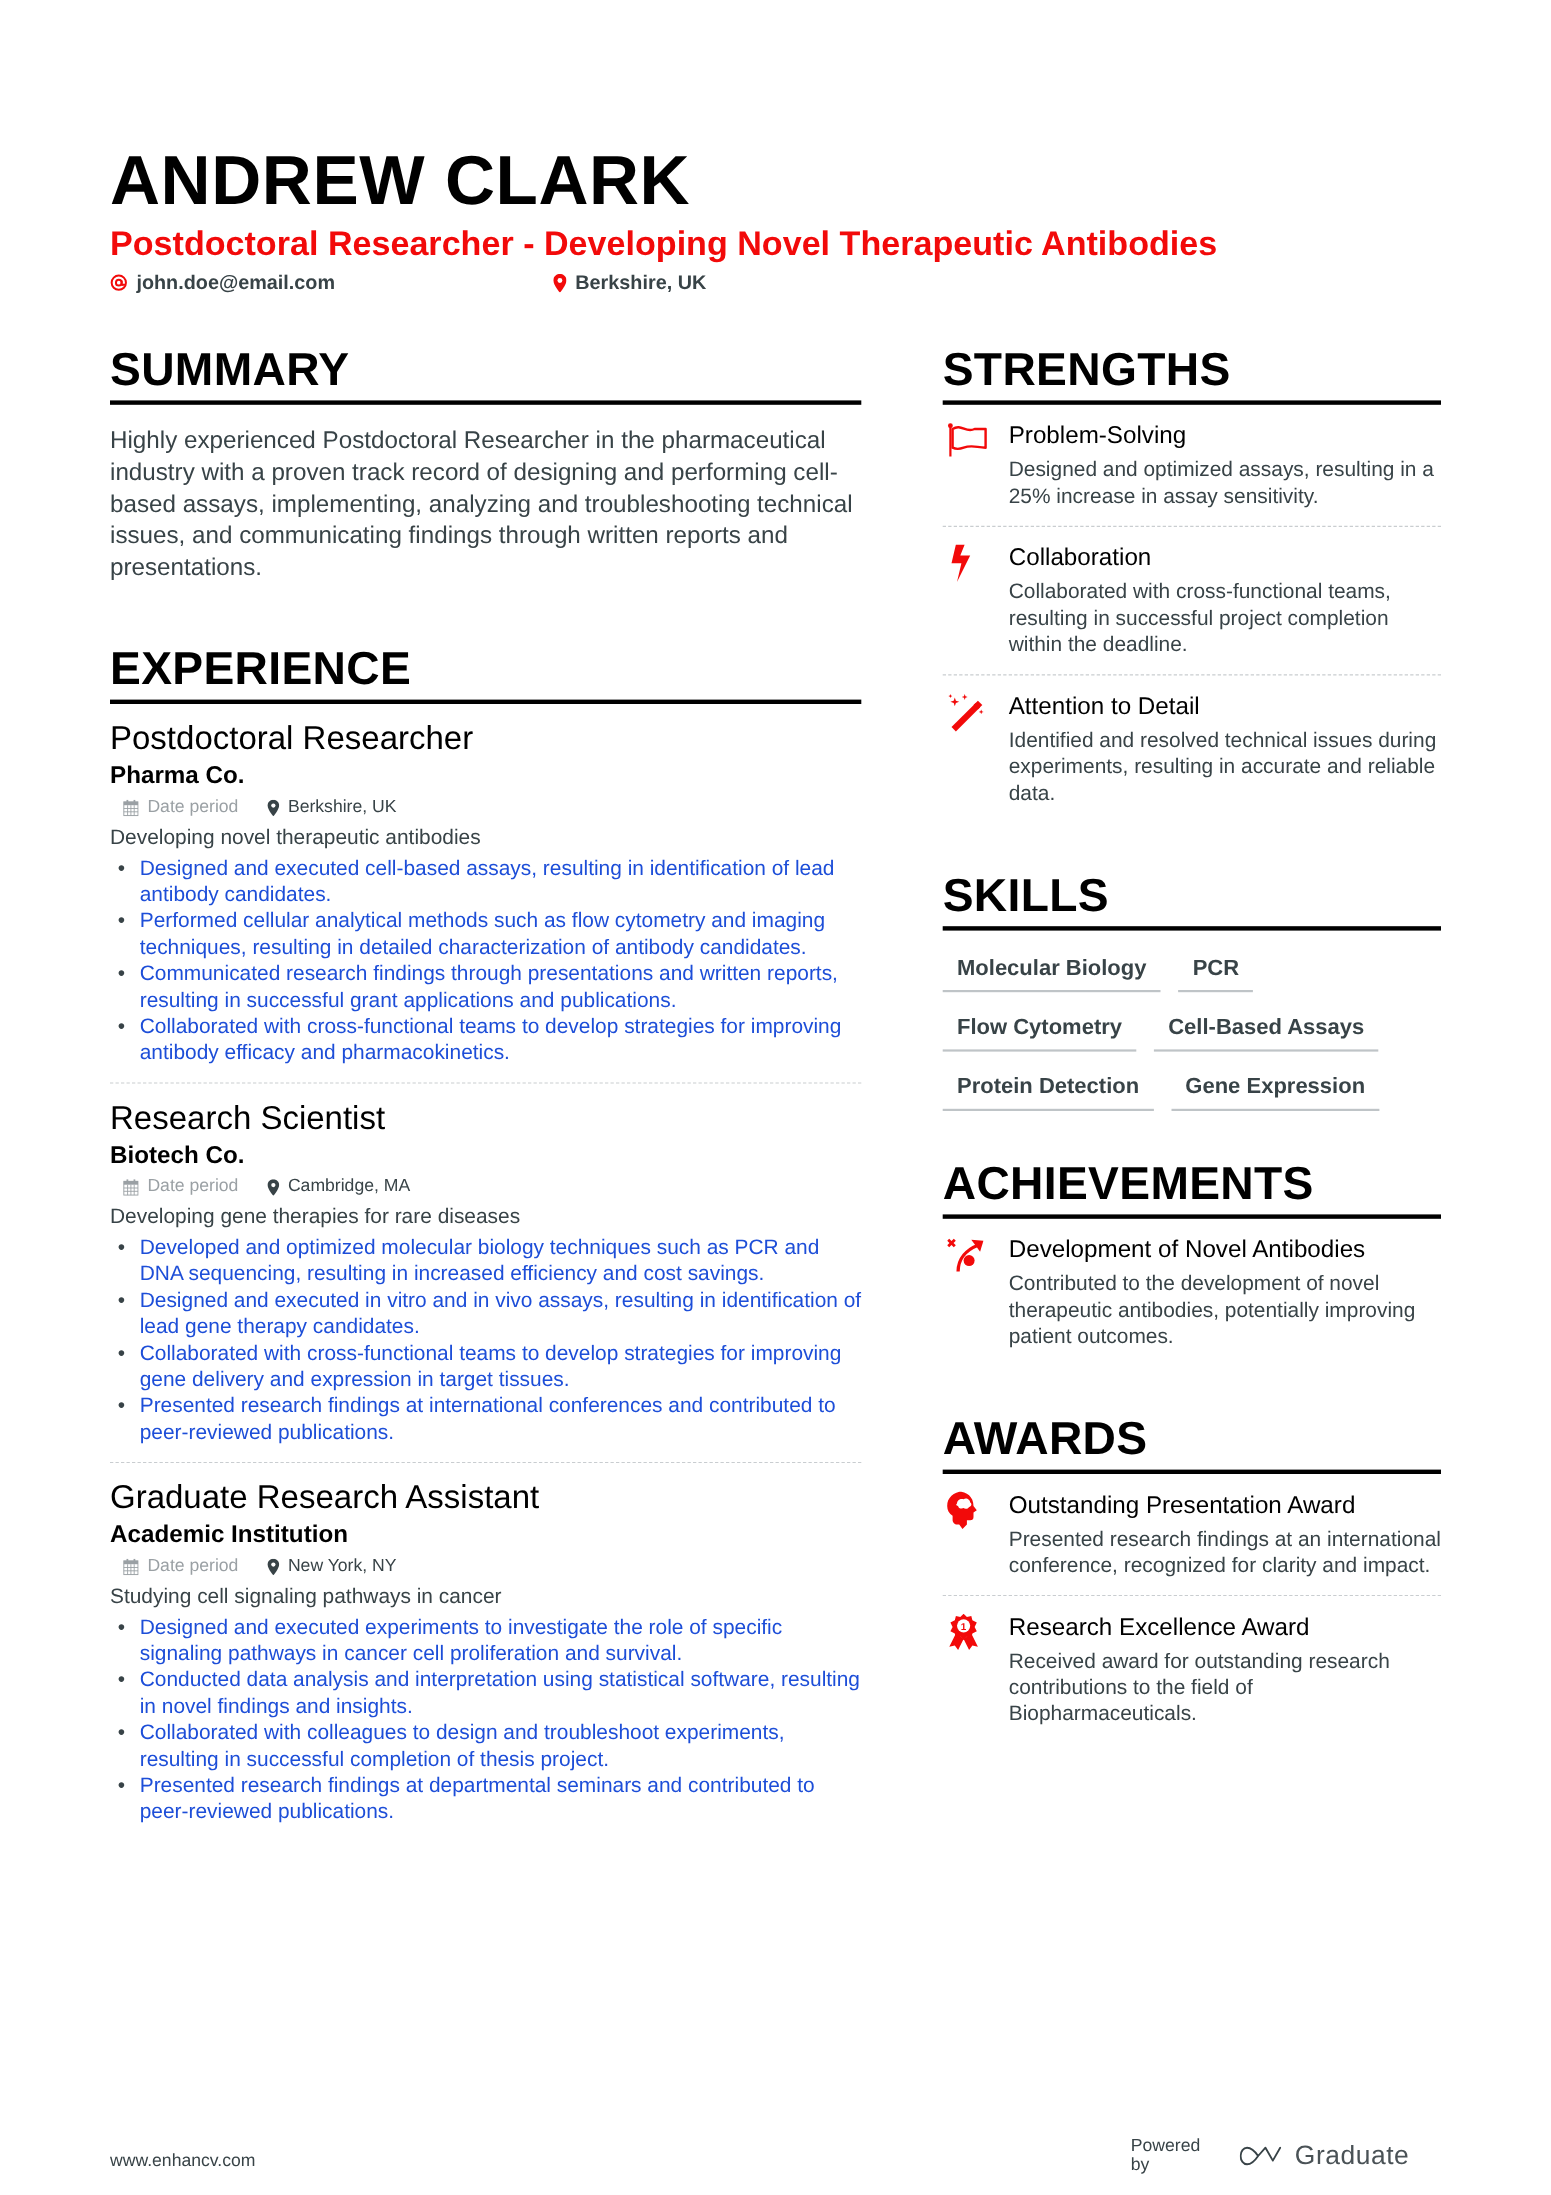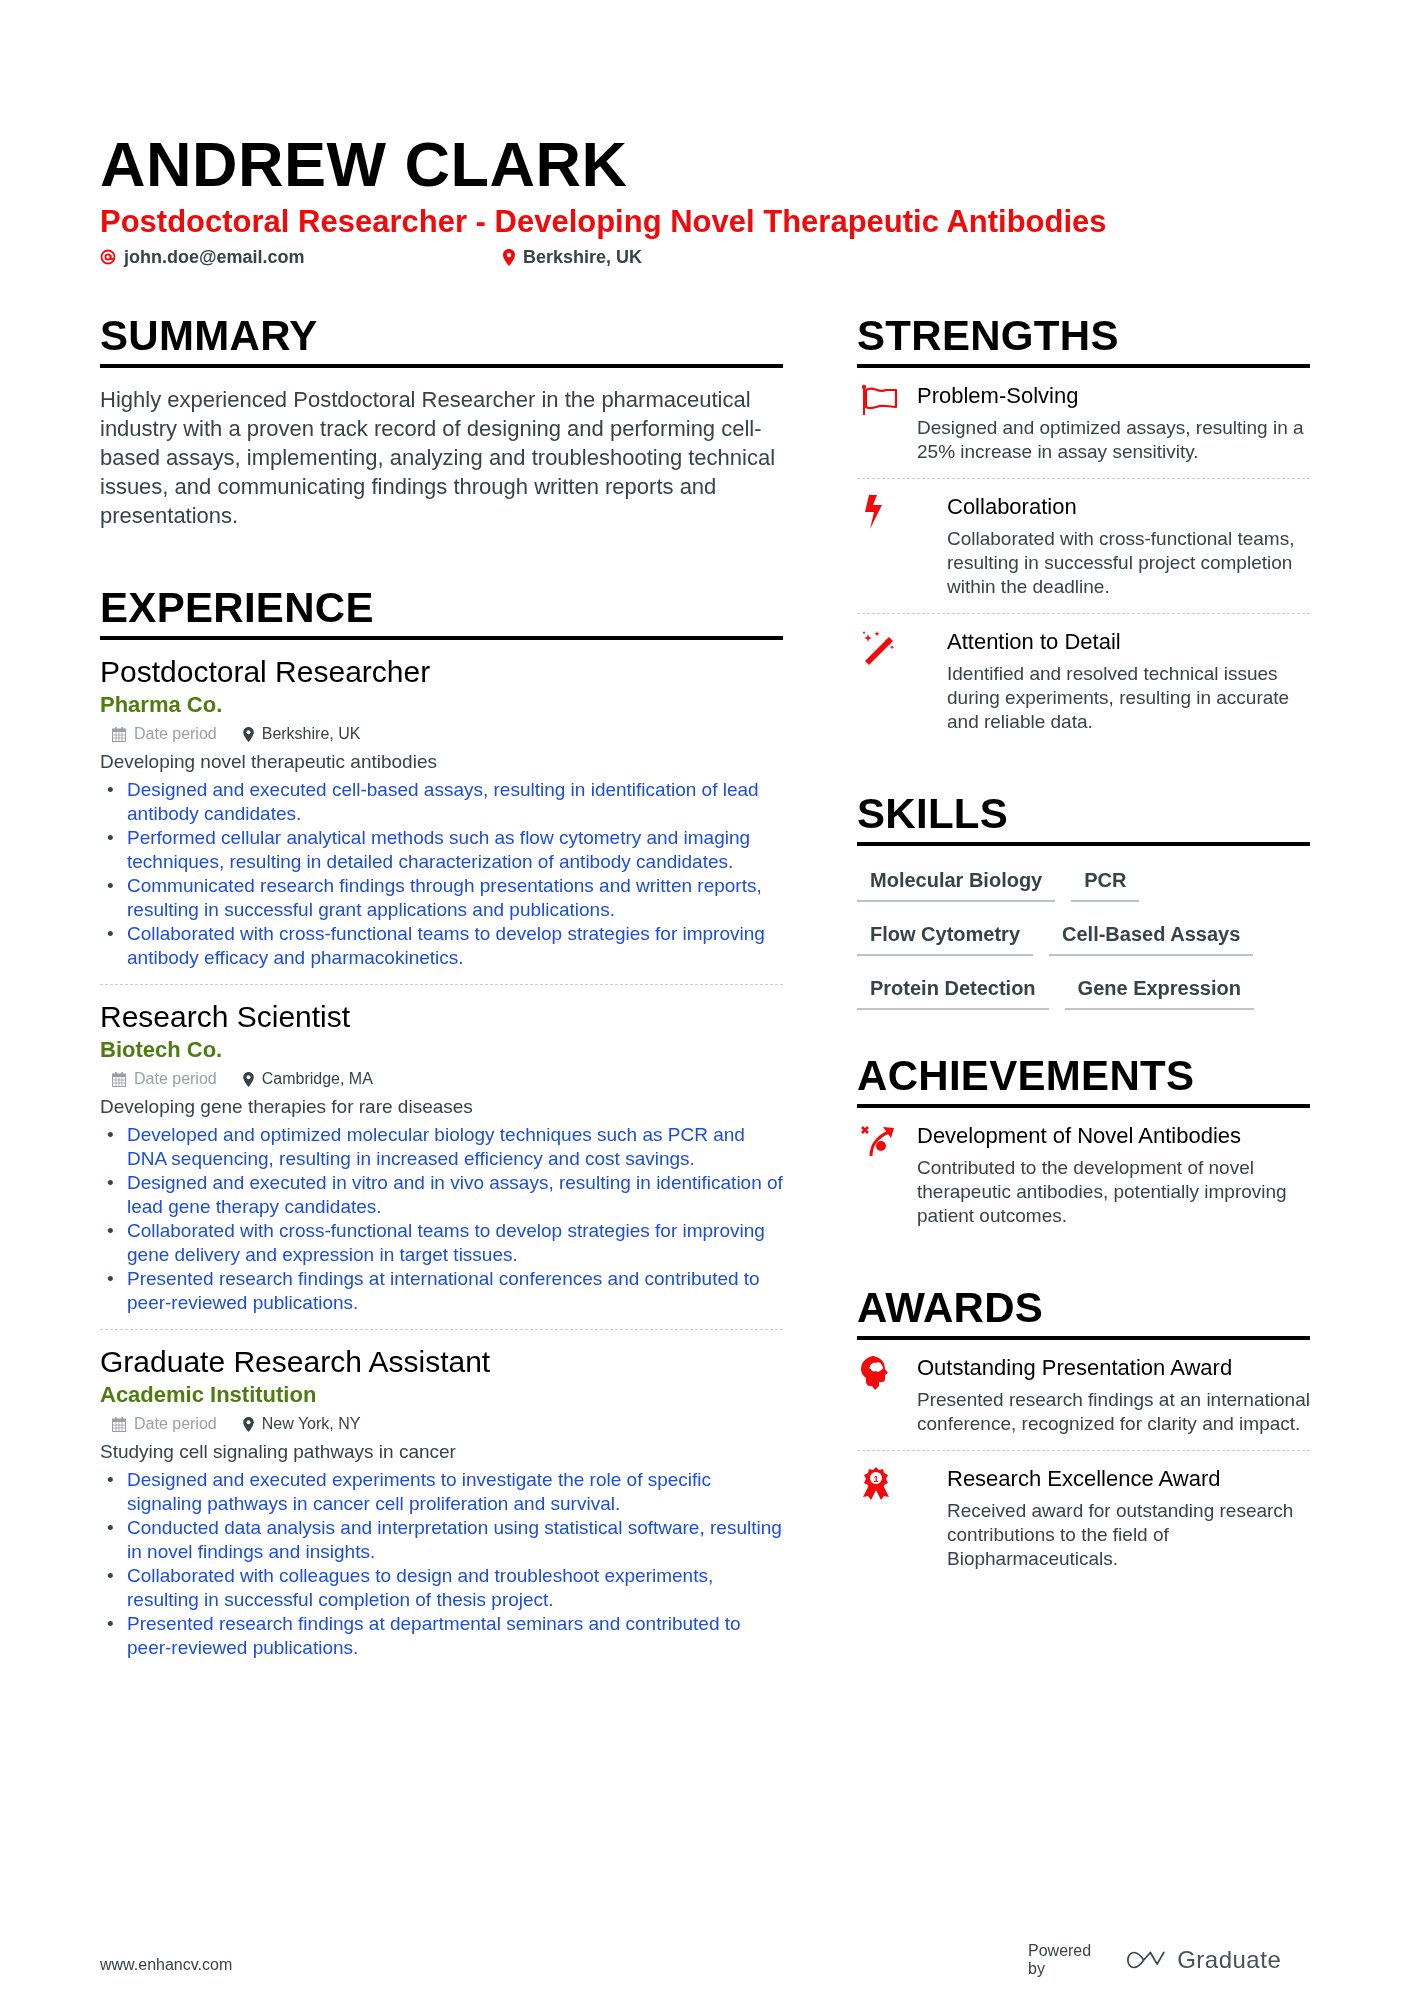--- a/index.html
+++ b/index.html
@@ -22,33 +22,33 @@
 
   .section-title { font-size: 42px; font-weight: 700; color: #000; line-height: 48px; padding-bottom: 4px; border-bottom: 4px solid #000; letter-spacing: 0.3px; }
 
   .summary-text { margin-top: 17px; font-size: 22px; line-height: 29px; color: #384347; }
 
   .exp-section { margin-top: 54px; }
   .job { padding: 14px 0 14px 0; }
   .job + .job { border-top: 1px dashed #c9cdd0; }
   .job:first-child { padding-top: 14px; }
   .job-title { font-size: 30px; line-height: 36px; color: #000; font-weight: 400; }
-  .job-company { font-size: 22px; font-weight: 700; color: #4d7c0f; line-height: 28px; margin-top: 1px; }
+  .job-company { font-size: 22px; font-weight: 700; color: #000000; line-height: 28px; margin-top: 1px; }
   .job-meta { display: flex; align-items: center; font-size: 16px; line-height: 22px; margin-top: 4px; }
   .job-meta .date { color: #9aa0a4; display: flex; align-items: center; padding-left: 12px; }
   .job-meta .loc { color: #384347; display: flex; align-items: center; margin-left: 26px; }
   .job-meta svg { margin-right: 8px; }
   .job-desc { font-size: 19px; line-height: 24px; margin-top: 5px; color: #384347; }
   .job-bullets { list-style: none; margin-top: 4px; }
   .job-bullets li { position: relative; padding-left: 27px; font-size: 19px; line-height: 24px; color: #1d4ed8; }
   .job-bullets li::before { content: "•"; position: absolute; left: 7px; top: 0; color: #384347; }
 
   
   .icon-item { display: flex; padding: 14px 0 14px 0; }
-  .icon-item + .icon-item { border-top: 1px dashed #c9cdd0; gap: 30px; }
+  .icon-item + .icon-item { border-top: 1px dashed #c9cdd0; }
   .icon-item .icon { width: 60px; flex: 0 0 60px; padding-left: 4px; padding-top: 2px; }
   .icon-item .body { flex: 1; }
   .item-title { font-size: 22px; font-weight: 400; color: #000; line-height: 28px; }
   .item-desc { font-size: 19px; line-height: 24px; color: #384347; margin-top: 6px; }
 
   .r-section + .r-section { margin-top: 42px; }
   .r-section .items { margin-top: 0px; }
 
   .skills { display: flex; flex-wrap: wrap; padding-top: 16px; }
   .skill { font-size: 20px; font-weight: 700; color: #384347; padding: 6px 13px 8px 13px; border-bottom: 2px solid #bfc4c7; margin-right: 16px; margin-bottom: 14px; line-height: 24px; }

